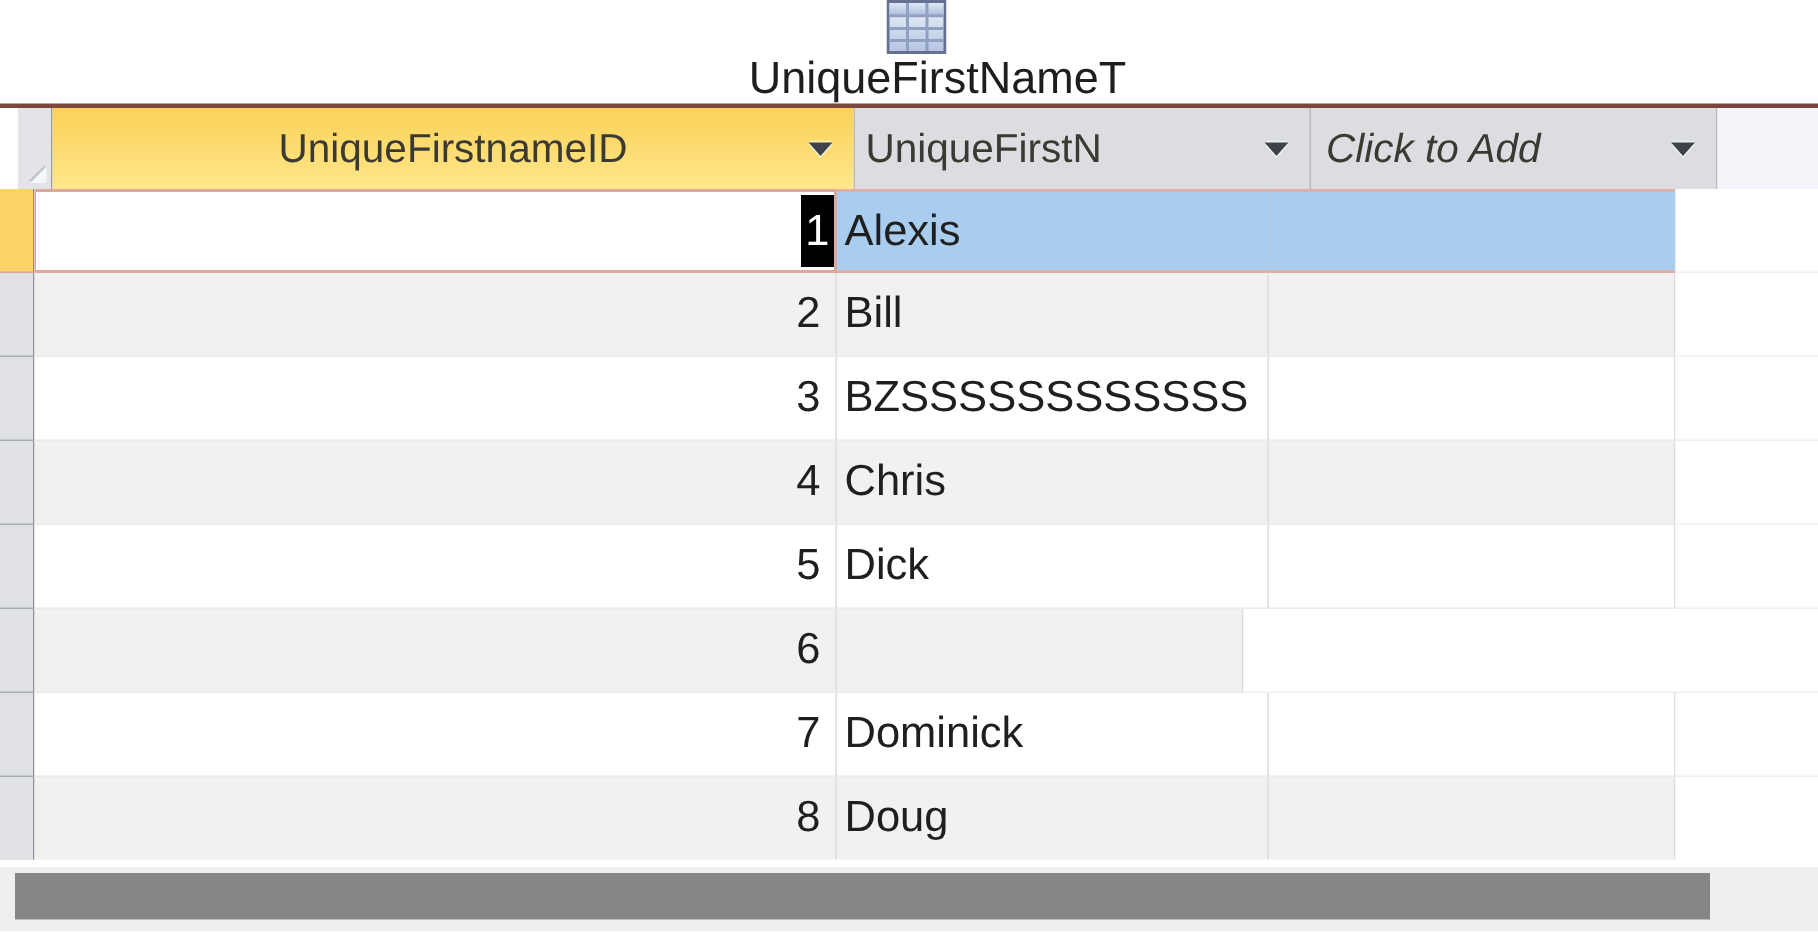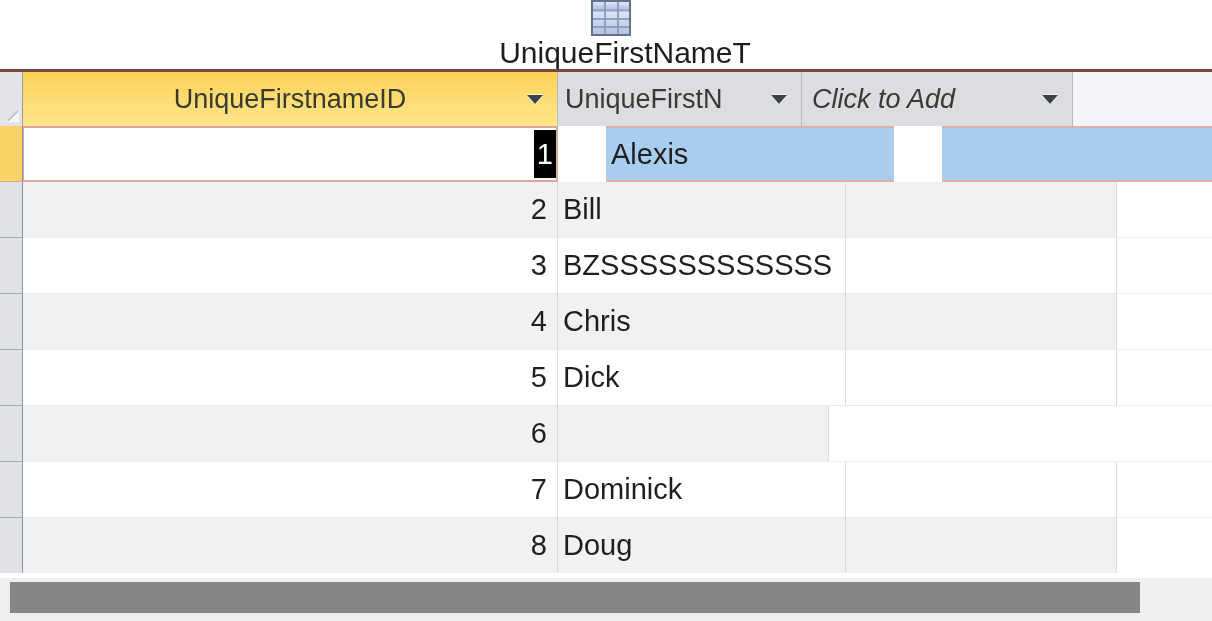--- a/index.html
+++ b/index.html
@@ -10,41 +10,41 @@
   }
   
   .titlebar{
     height:69px;border-bottom:3px solid #7a473d;background:#ffffff;
     display:flex;align-items:center;padding-left:10px;box-sizing:content-box;flex-direction:column;
   }
   .doc-icon{width:40px;height:36px;flex:0 0 auto;}
   .title{font-size:30px;color:#1e1e1e;margin-left:28px;white-space:nowrap;}
 
   
-  .header{display:flex;height:54px;}
+  .header{display:flex;height:54px;margin-left:12px;}
   .hsel{
     width:23px;flex:0 0 auto;background:#e3e4e7;position:relative;
     border-right:1px solid #989da5;box-sizing:border-box;
   }
   .hsel::after{
     content:"";position:absolute;right:3px;bottom:4px;width:0;height:0;
     border-left:11px solid transparent;border-bottom:11px solid #f6f7f8;
     filter:drop-shadow(-1px -1px 0 #b9bcc1);
   }
   .hcell{
     display:flex;align-items:center;box-sizing:border-box;
     border-right:1px solid #b9babc;color:#3a3a33;font-size:27px;
     white-space:nowrap;overflow:hidden;
   }
   .h1{
     width:535px;flex:0 0 auto;justify-content:center;position:relative;
     background:linear-gradient(#fbd158,#ffe78b);
   }
   .h1 .dd{position:absolute;right:14px;top:50%;margin-top:-4px;}
-  .h2{width:244px;flex:0 0 auto;background:#dcdde0;padding:0 14px 0 7px;justify-content:space-between;}
+  .h2{width:304px;flex:0 0 auto;background:#dcdde0;padding:0 14px 0 7px;justify-content:space-between;}
   .h3{width:271px;flex:0 0 auto;background:#dcdde0;padding:0 14px 0 10px;justify-content:space-between;font-style:italic;}
   .hfill{flex:1;background:#f4f5fa;border-right:none;}
   .dd{
     width:0;height:0;flex:0 0 auto;
     border-left:8px solid transparent;border-right:8px solid transparent;
     border-top:9px solid #3e434b;
     filter:drop-shadow(0 1px 0 rgba(255,255,255,.95)) drop-shadow(0 -1px 0 rgba(255,255,255,.6));
   }
 
   
@@ -69,21 +69,20 @@
   
   .row.current .sel{background:#fbd267;border-bottom:1px solid #d9a49c;}
   .row.current .c1{
     background:#ffffff;padding-right:0;
     border:2px solid #dba8a0;border-left:1px solid #dba8a0;
   }
   .row.current .c2,.row.current .c3{
     background:#a9cdee;
     border-top:2px solid #dfb0aa;border-bottom:2px solid #dfb0aa;
     border-right:1px solid #b3cbe3;
-    margin-left:48px;
   }
   .row.current .idval{
     background:#000000;color:#ffffff;height:48px;margin:0;
   }
 
   
   .scroll-gap{height:5px;background:#ffffff;}
   .hscroll{height:43px;background:#efeff0;position:relative;}
   .hscroll .thumb{
     position:absolute;left:10px;top:4px;width:1130px;height:31px;background:#868686;

